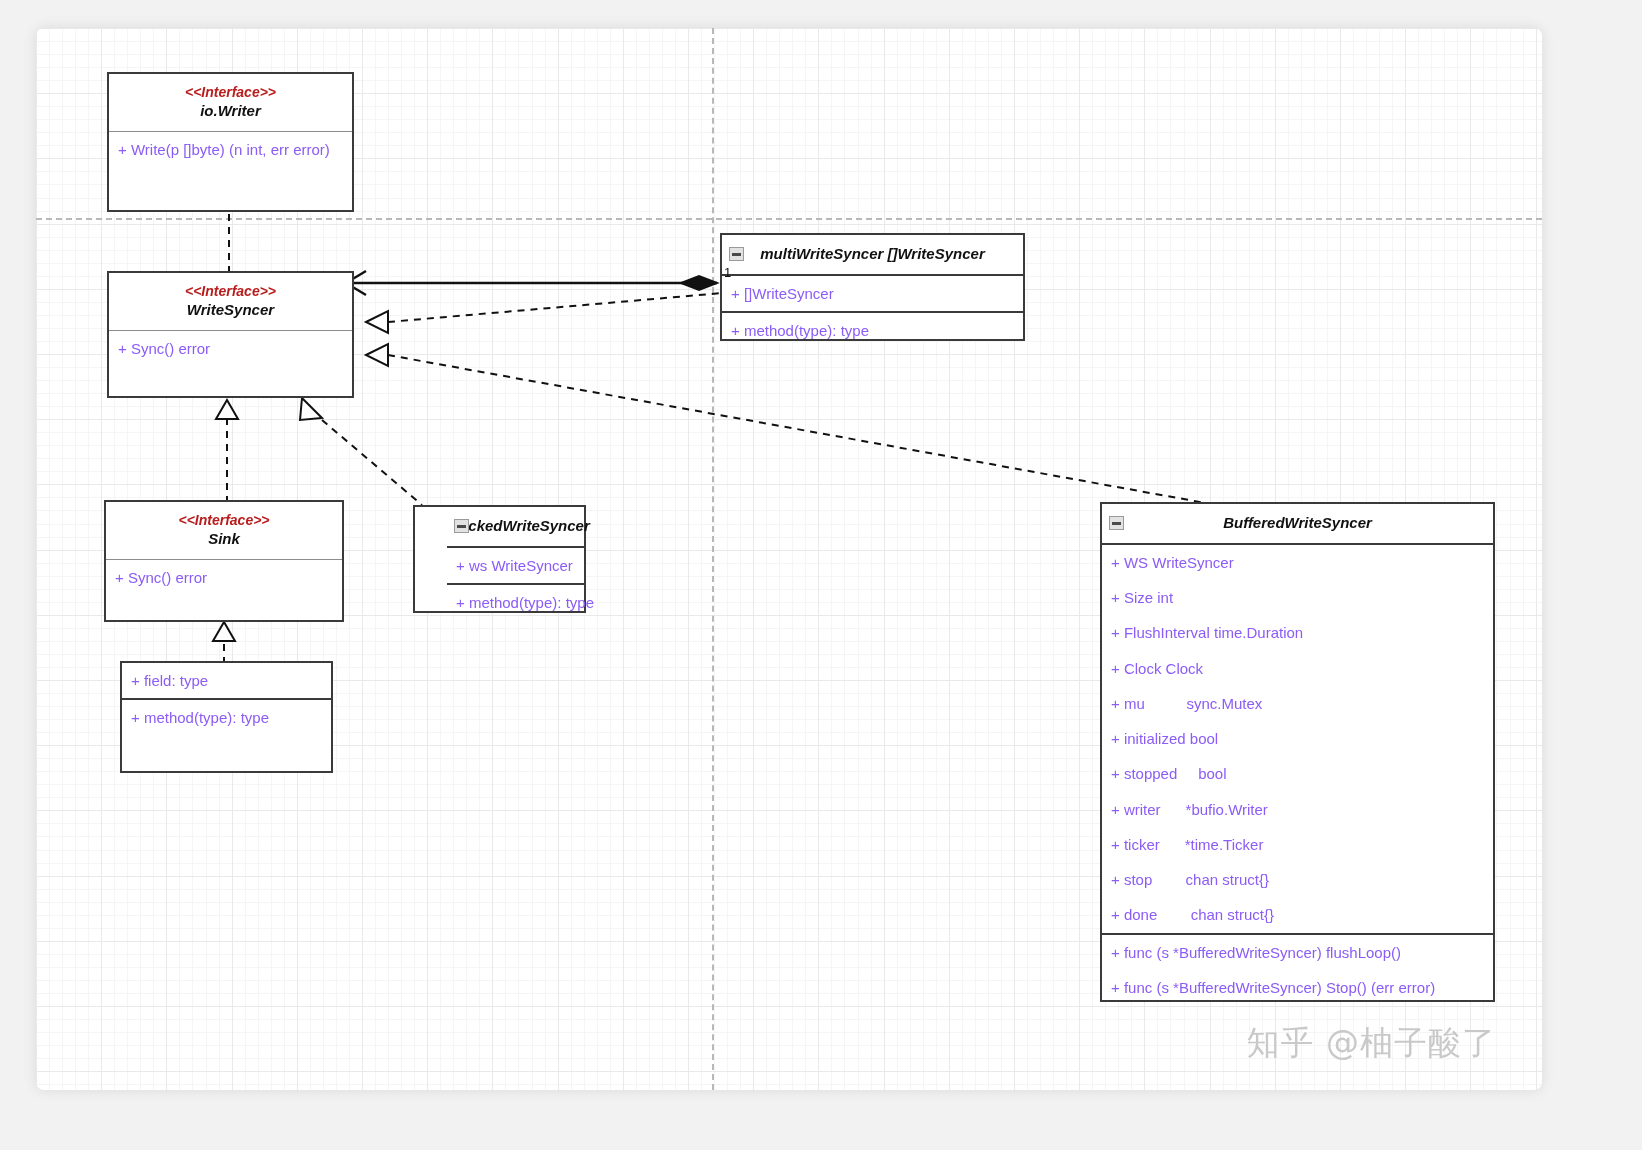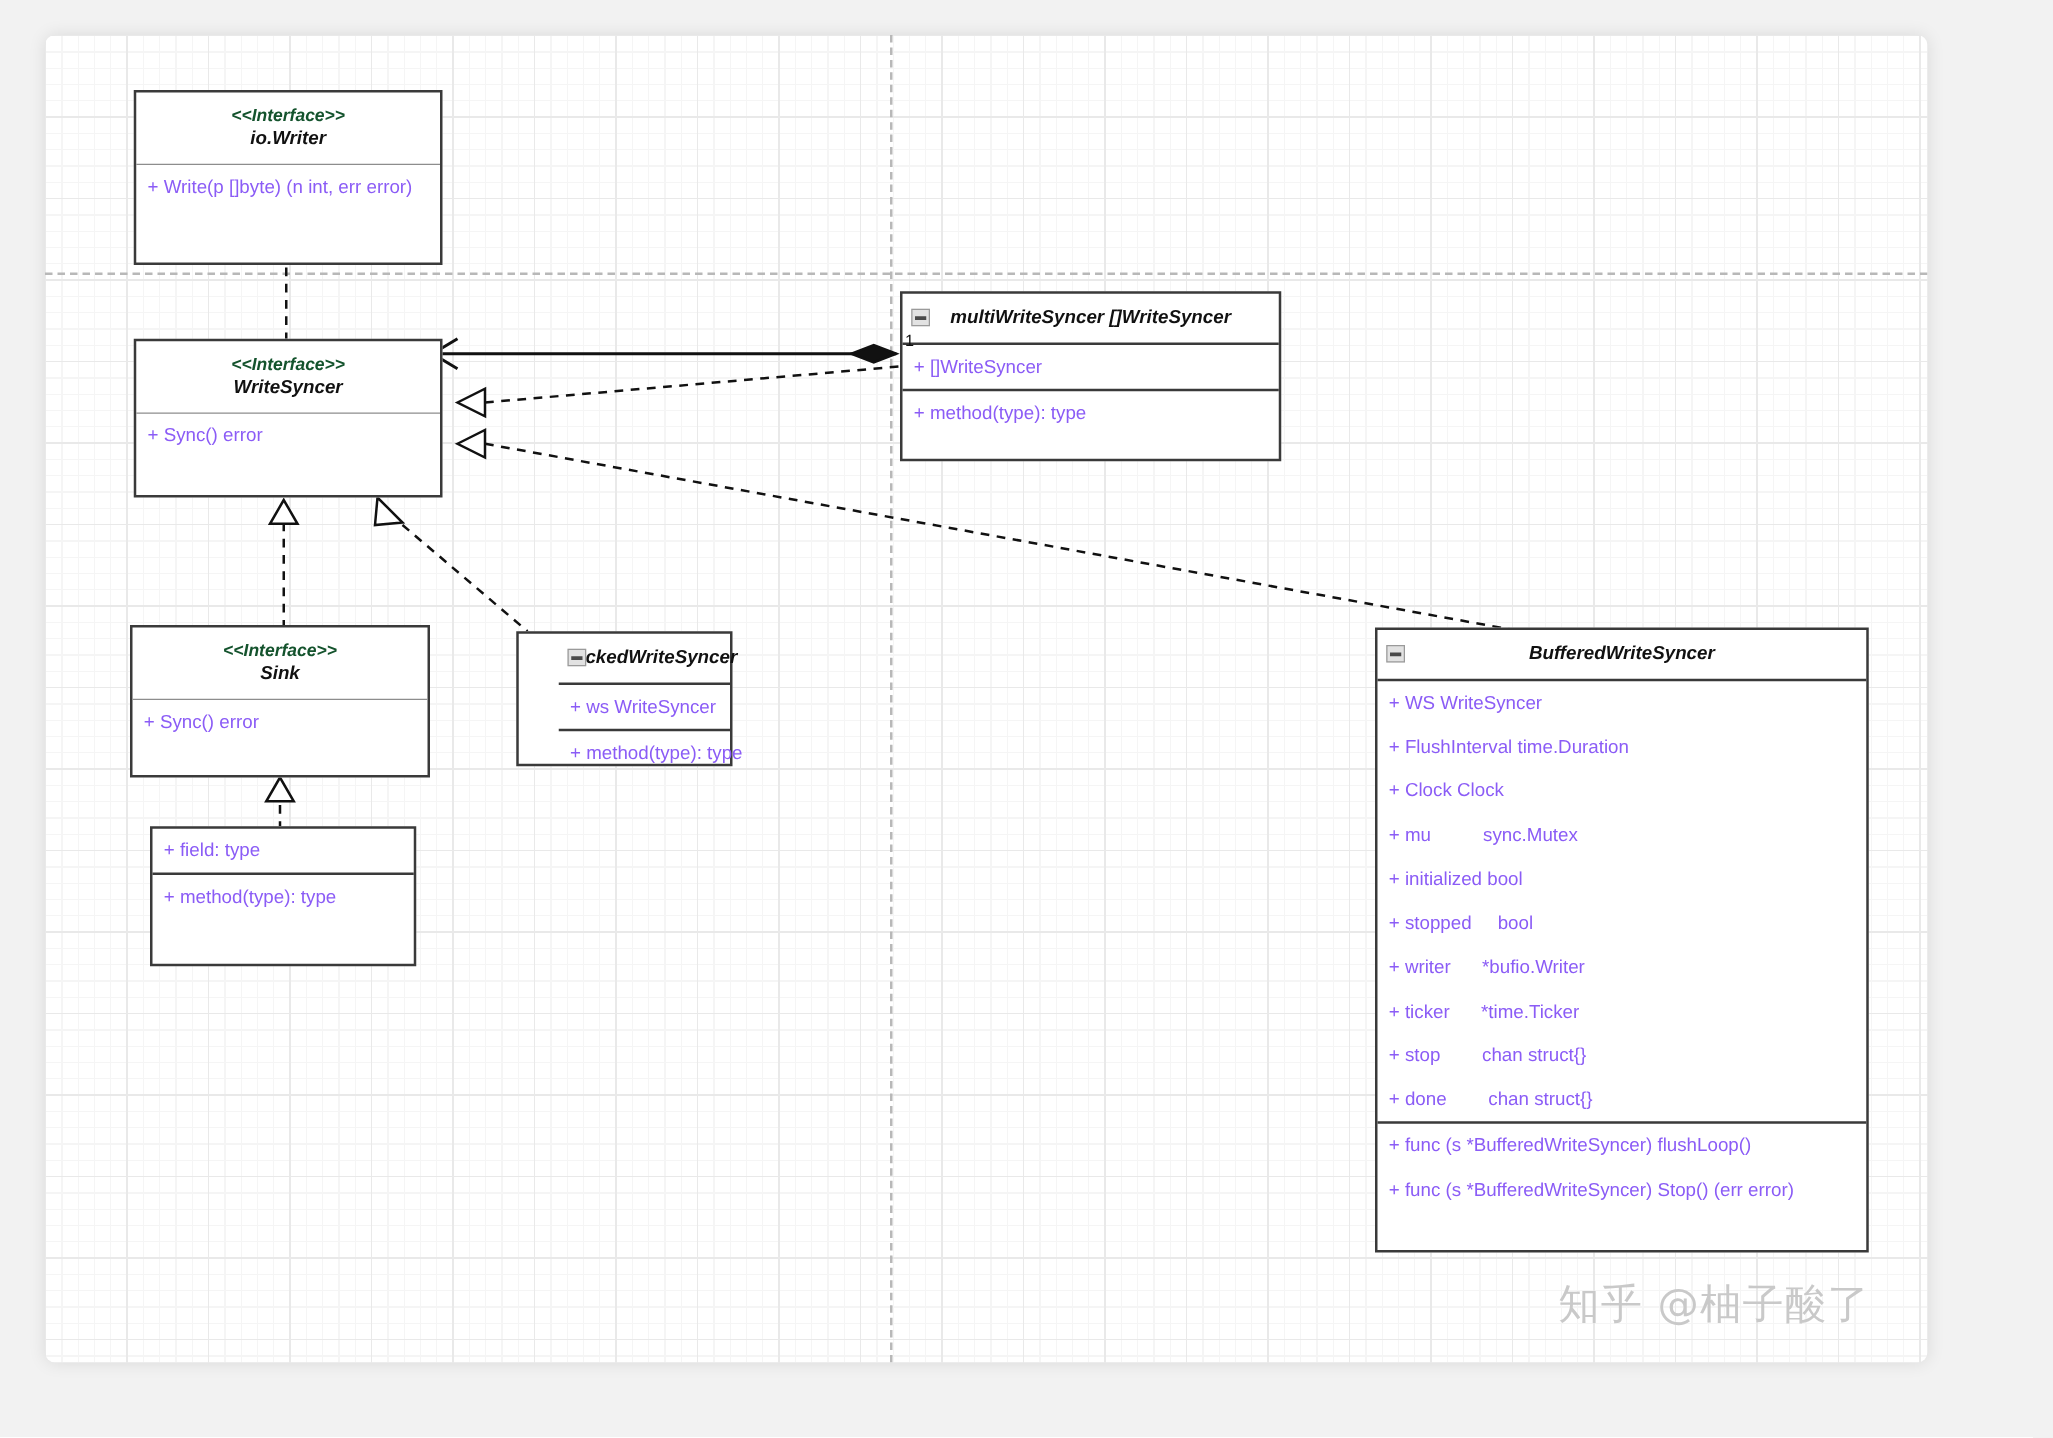--- a/index.html
+++ b/index.html
@@ -75,21 +75,21 @@
     padding: 9px 8px 10px 8px;
     border-bottom: 1px solid #8d8d8d;
     line-height: 1.32;
   }
   .uml .hdr.thick { border-bottom: 2px solid #3a3a3a; }
   .uml .stereo {
     display: block;
     font-style: italic;
     font-weight: bold;
     font-size: 14px;
-    color: #14532d;
+    color: #b91c1c;
     text-align: center;
   }
   .uml .title { display: block; font-style: italic; }
   .minus-icon {
     position: absolute;
     left: 7px;
     top: 50%;
     transform: translateY(-50%);
     width: 15px;
     height: 14px;
@@ -200,21 +200,21 @@
     <div class="uml" style="left:71px; top:243px; width:247px; height:127px;">
       <div class="hdr">
         <span class="stereo">&lt;&lt;Interface&gt;&gt;</span>
         <span class="title">WriteSyncer</span>
       </div>
       <div class="sect">
         <div class="row">+ Sync() error</div>
       </div>
     </div>
 
-    <div class="uml" style="left:684px; top:205px; width:305px; height:136px;">
+    <div class="uml" style="left:684px; top:205px; width:305px; height:108px;">
       <div class="hdr thick">
         <span class="minus-icon"></span>
         <span class="title">multiWriteSyncer []WriteSyncer</span>
       </div>
       <div class="sect">
         <div class="row">+ []WriteSyncer</div>
       </div>
       <div class="sect divider-thick">
         <div class="row">+ method(type): type</div>
       </div>
@@ -254,20 +254,21 @@
       </div>
     </div>
 
     <div class="uml" style="left:1064px; top:474px; width:395px; height:500px;">
       <div class="hdr thick">
         <span class="minus-icon"></span>
         <span class="title">BufferedWriteSyncer</span>
       </div>
       <div class="sect">
         <div class="row">+ WS WriteSyncer</div>
+        <div class="row">+ Size int</div>
         <div class="row">+ FlushInterval time.Duration</div>
         <div class="row">+ Clock Clock</div>
         <div class="row">+ mu          sync.Mutex</div>
         <div class="row">+ initialized bool</div>
         <div class="row">+ stopped     bool</div>
         <div class="row">+ writer      *bufio.Writer</div>
         <div class="row">+ ticker      *time.Ticker</div>
         <div class="row">+ stop        chan struct{}</div>
         <div class="row">+ done        chan struct{}</div>
       </div>

